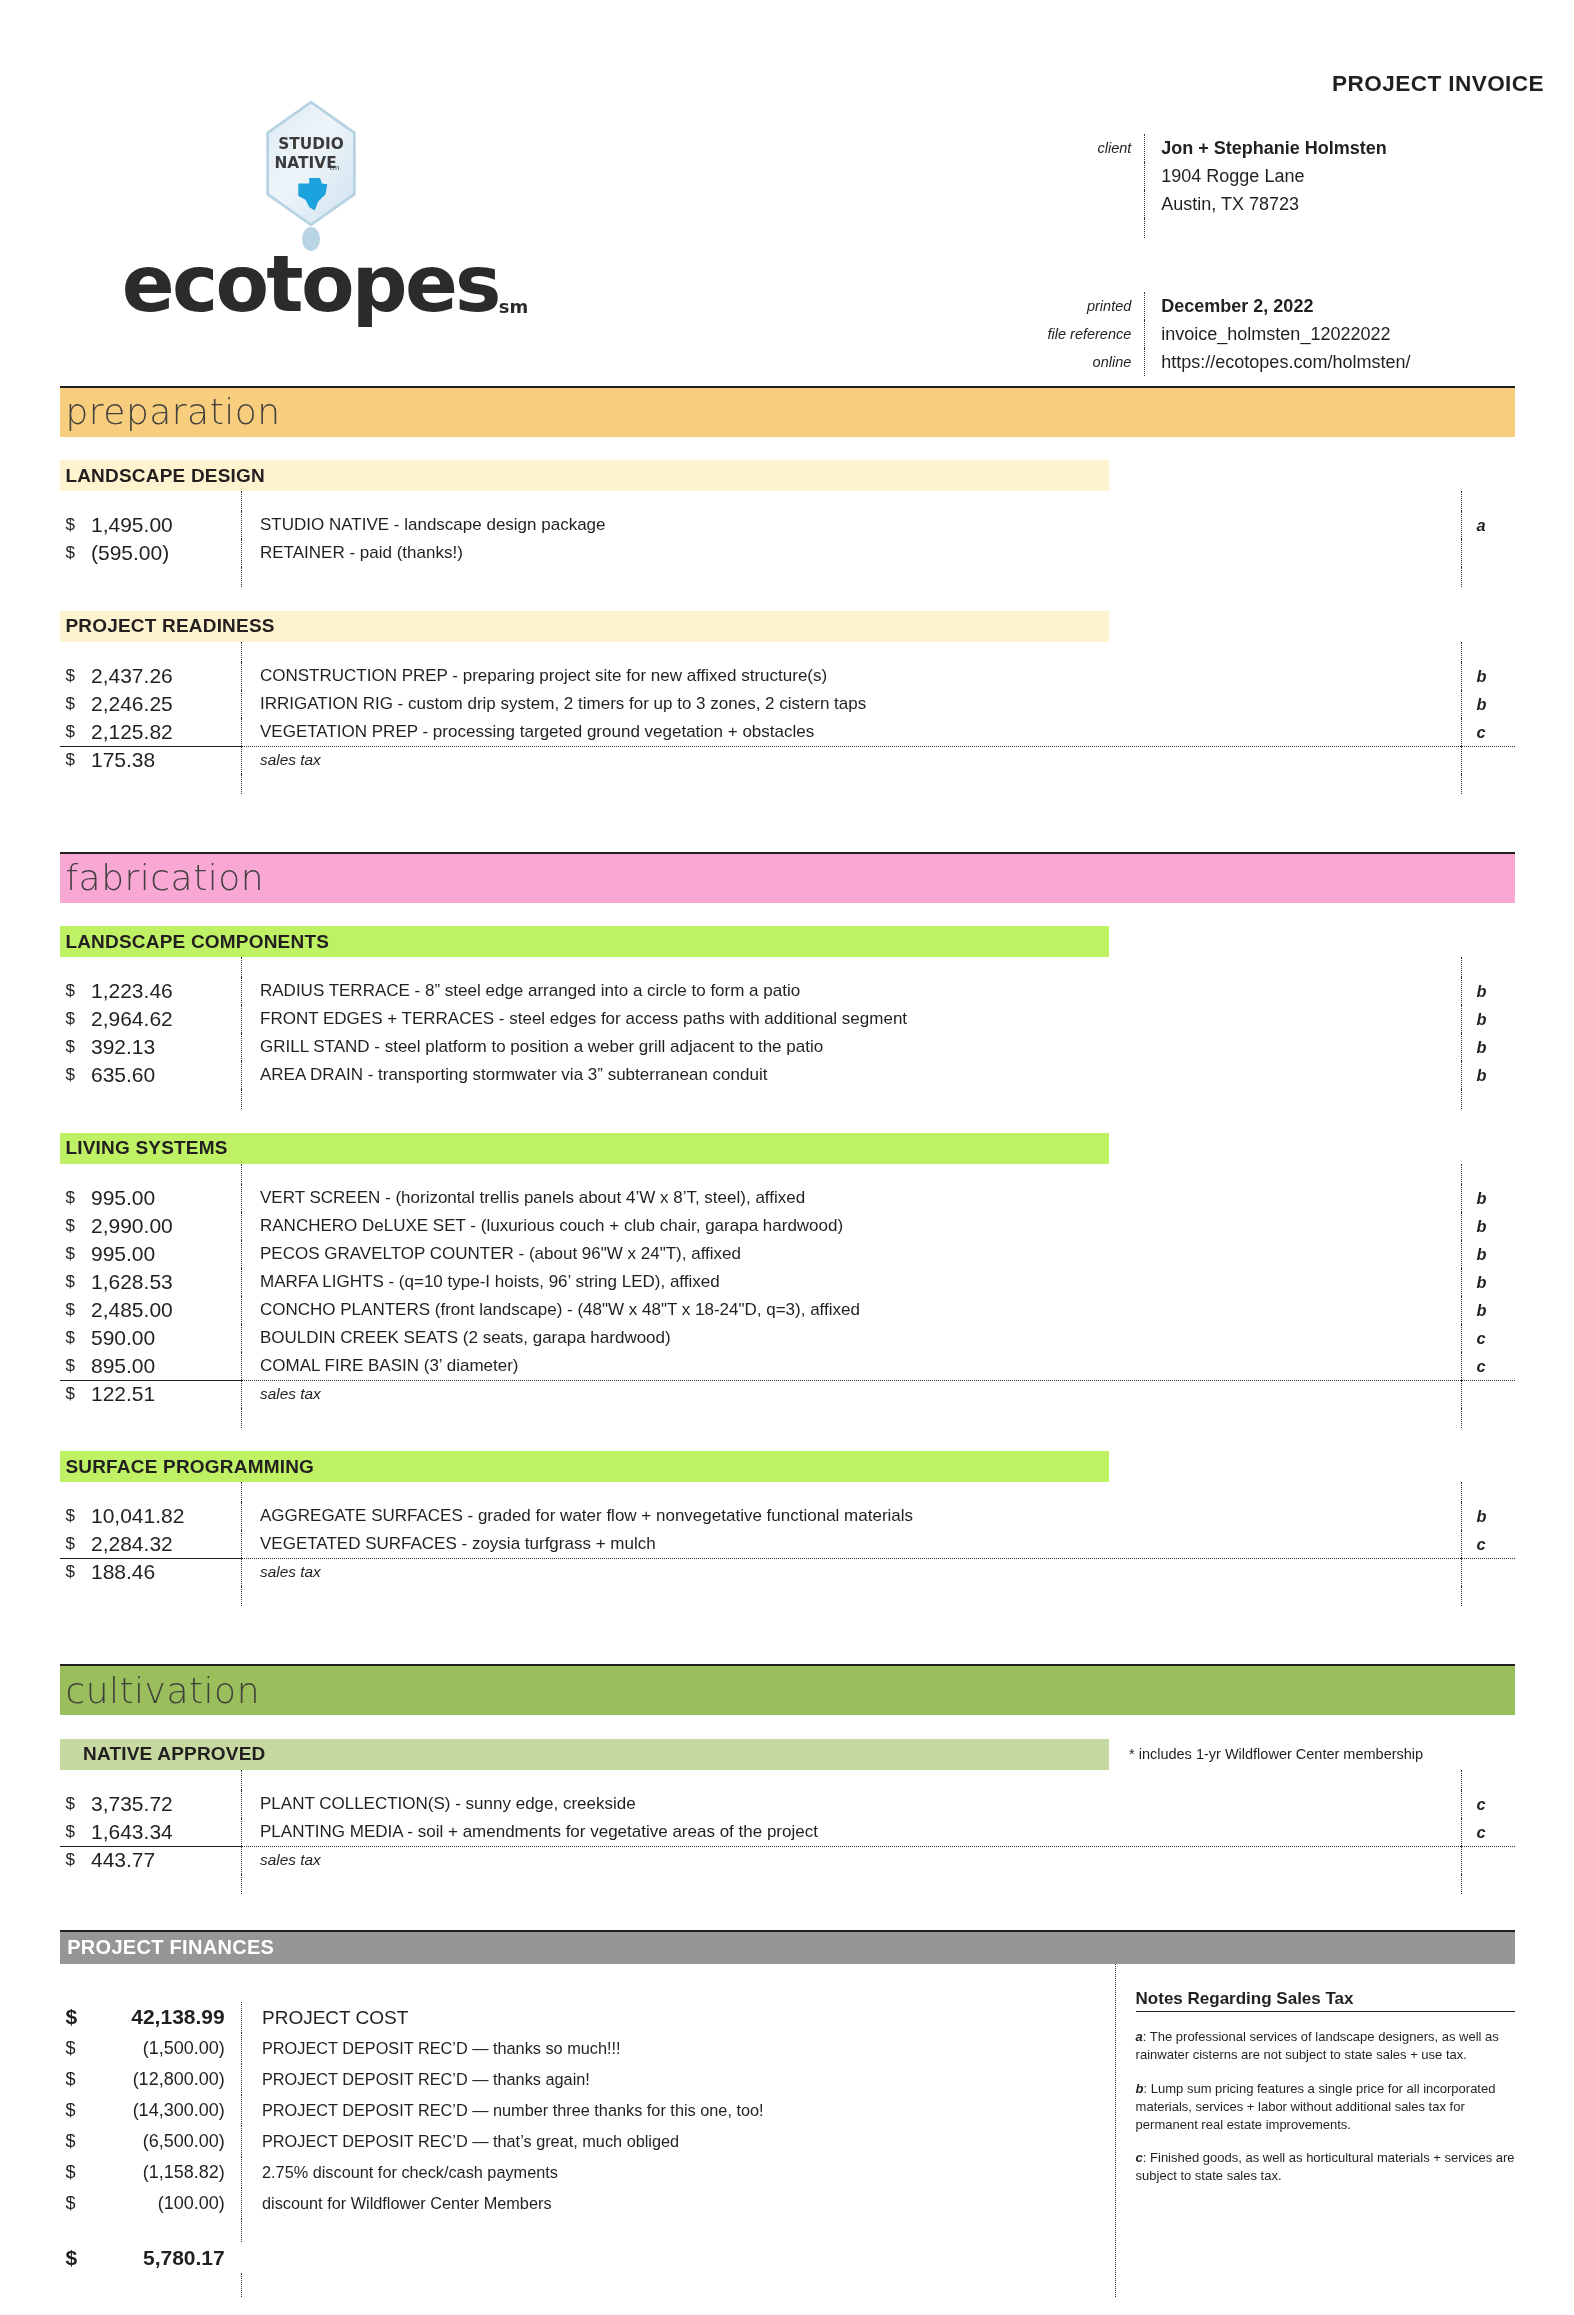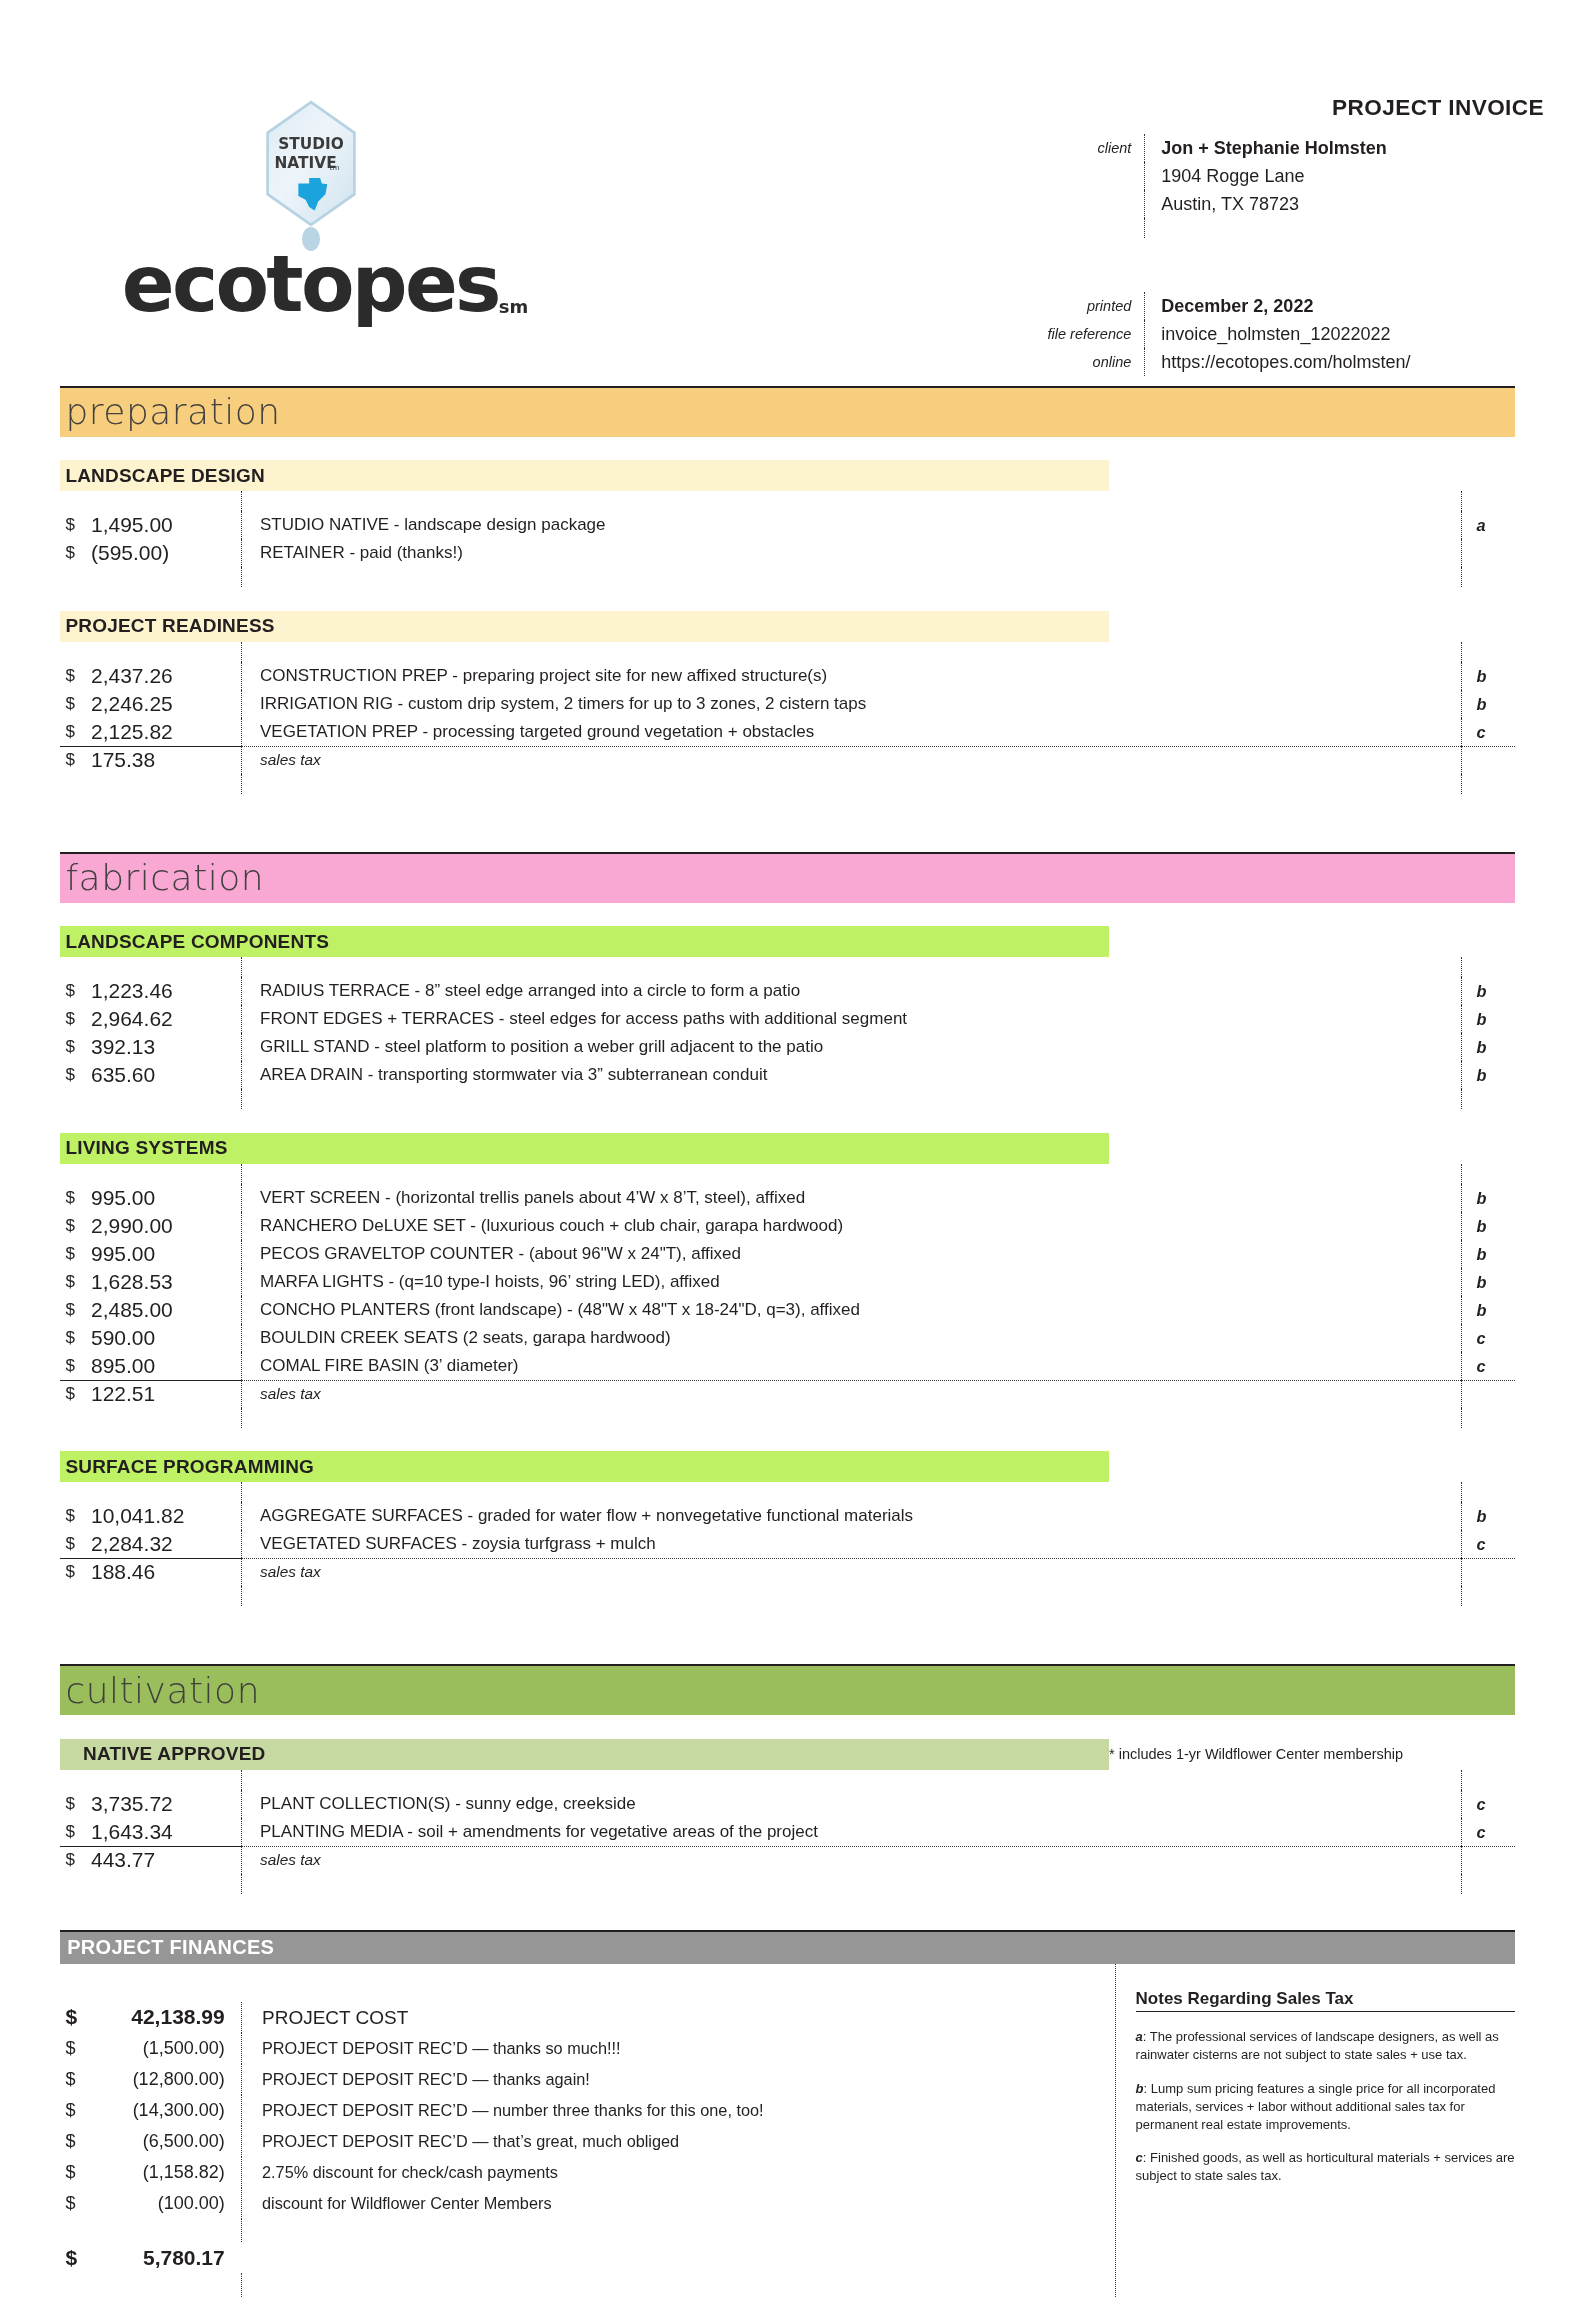--- a/index.html
+++ b/index.html
@@ -29,21 +29,20 @@
     font-size: 78px; font-weight: bold; letter-spacing: -2.7px;
     color: #2b2b2b; line-height: 1; margin-left: 12.7px;
     font-family: "DejaVu Sans", sans-serif;
   }
   .wordmark .sm { font-size: 18px; letter-spacing: 0; vertical-align: baseline; position: relative; top: 1.8px;}
 
   .invoice-title {
     position: absolute; right: 31px; top: 71px;
     font-size: 22.6px; font-weight: bold; letter-spacing: 0.4px;
     color: #231f20;
-    margin-top: 24px;
   }
   .meta { position: absolute; left: 1022px; top: 134px; width: 525px; }
   .meta-row { display: flex; align-items: flex-start; justify-content: center; }
   .meta-label {
     width: 122px; text-align: right; padding-right: 12.7px;
     font-style: italic; font-size: 14.5px; color: #231f20; line-height: 28px;
   }
   .meta-val {
     border-left: 1.8px dotted #333; padding-left: 16.3px;
     font-size: 18px; line-height: 28px; color: #231f20; flex: 1;
@@ -73,21 +72,21 @@
     height: 31px; display: flex; align-items: center;
     font-size: 19px; font-weight: bold; letter-spacing: 0.2px;
     padding-left: 5.4px; width: 1049px;
   }
   .subband.prep { background: #fdf3cf; }
   .subband.fab  { background: #bef264; }
   .subband.cult { background: #c6d9a0; padding-left: 23px; }
 
   .subband-wrap { display: flex; align-items: center; }
   .subband-note {
-    font-size: 14.5px; color: #231f20; white-space: nowrap;
+    font-size: 14.5px; color: #231f20; padding-left: 20px; white-space: nowrap;
   }
 
   
   .items { position: relative; }
   .row { display: flex; align-items: center; height: 28px; }
   .cur { width: 31px; font-size: 17px; text-align: left; padding-left: 5.4px; }
   .amt { width: 150px; font-size: 21px; text-align: left; padding-right: 16.3px; }
   .desc {
     flex: 1; font-size: 17px; padding-left: 18px;
     border-left: 1.8px dotted #333; line-height: 28px; height: 28px;

